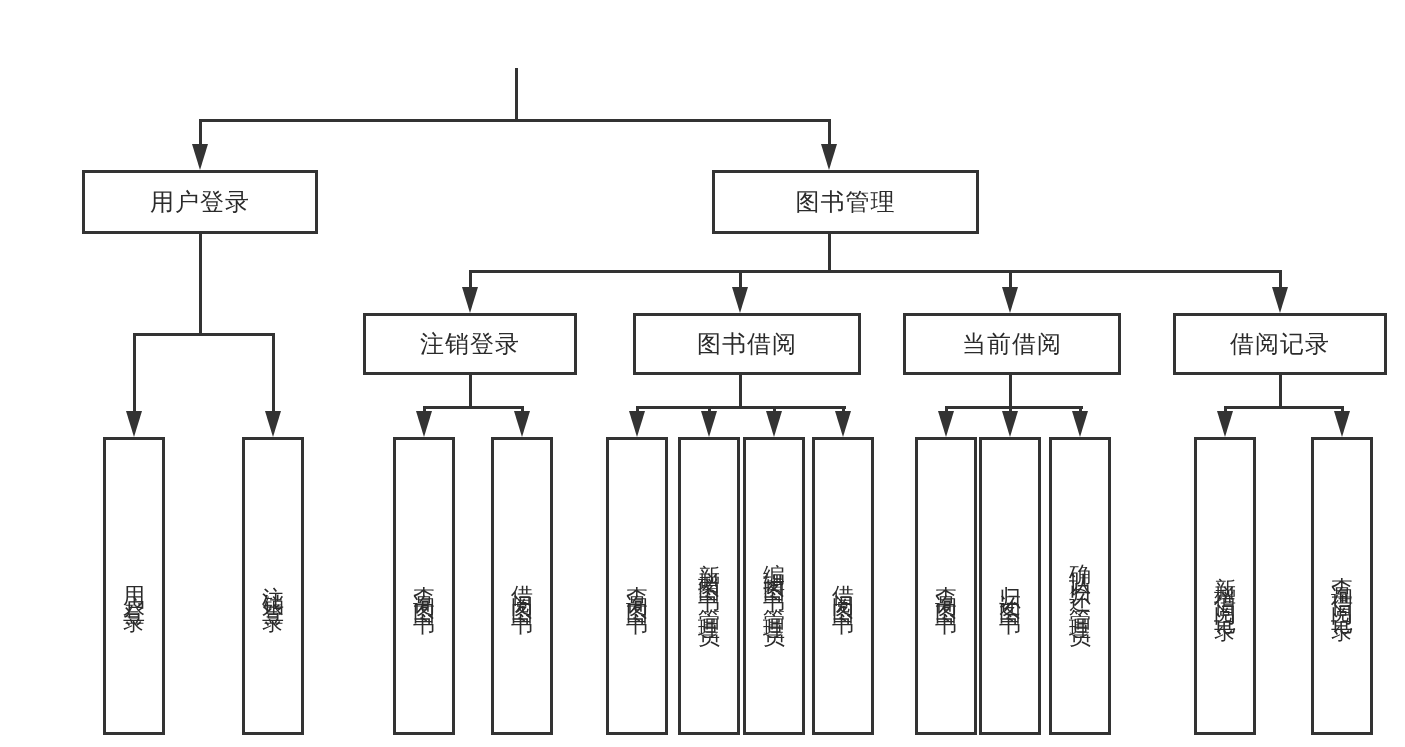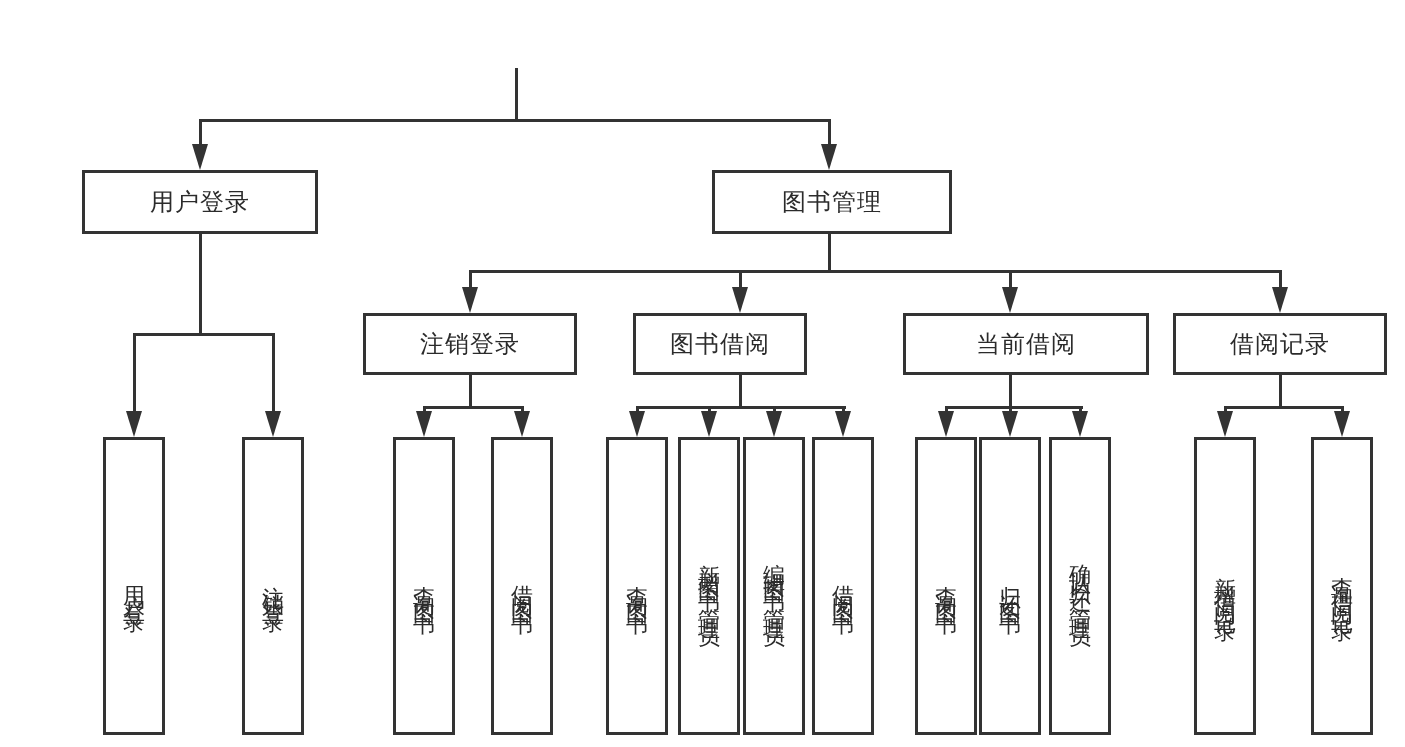--- a/index.html
+++ b/index.html
@@ -27,31 +27,31 @@
 </style>
 </head>
 <body>
 
 <div id="canvas">
 
 
   <div class="box h" style="left:82px;top:170px;width:236px;height:64px">
     <span>用户登录</span>
   </div>
-  <div class="box h" style="left:712px;top:170px;width:240px;height:64px">
+  <div class="box h" style="left:712px;top:170px;width:267px;height:64px">
     <span>图书管理</span>
   </div>
 
   <div class="box h" style="left:363px;top:313px;width:214px;height:62px">
     <span>注销登录</span>
   </div>
-  <div class="box h" style="left:633px;top:313px;width:174px;height:62px">
+  <div class="box h" style="left:633px;top:313px;width:228px;height:62px">
     <span>图书借阅</span>
   </div>
-  <div class="box h" style="left:903px;top:313px;width:246px;height:62px">
+  <div class="box h" style="left:903px;top:313px;width:218px;height:62px">
     <span>当前借阅</span>
   </div>
   <div class="box h" style="left:1173px;top:313px;width:214px;height:62px">
     <span>借阅记录</span>
   </div>
 
   <div class="box v" style="left:103px;top:437px;width:62px;height:298px">
     <span>用户登录</span>
   </div>
   <div class="box v" style="left:242px;top:437px;width:62px;height:298px">

